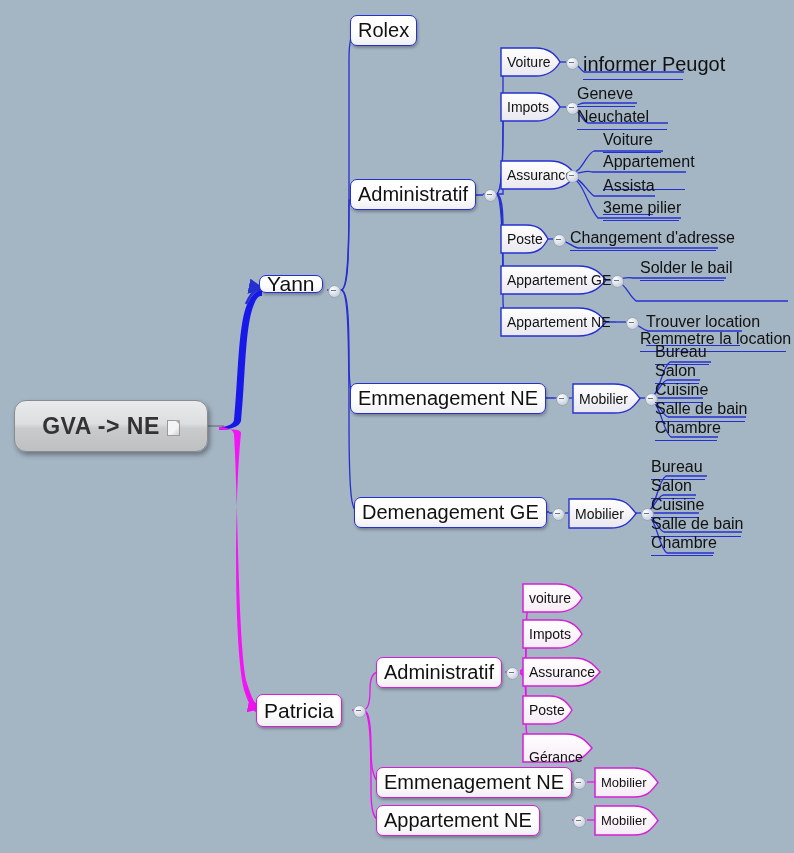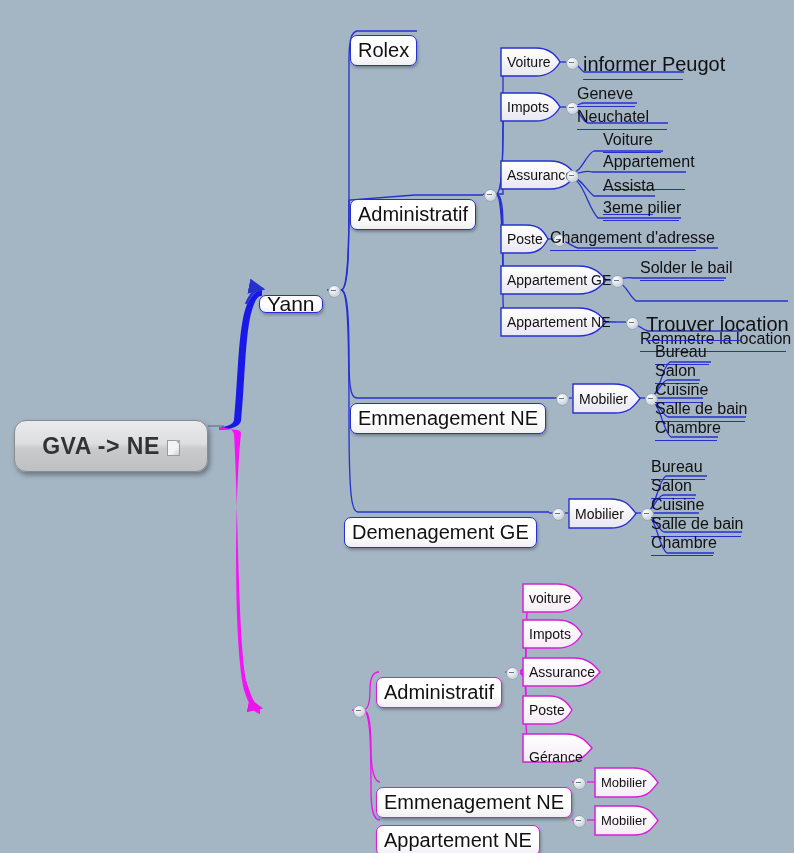--- a/index.html
+++ b/index.html
@@ -7,21 +7,21 @@
     width:794px;height:853px;
     background:#a4b5c4;
     font-family:"Liberation Sans", sans-serif;
     overflow:hidden;
     position:relative;
   }
   #canvas{position:absolute;left:0;top:0;width:794px;height:853px;}
   #edges{position:absolute;left:0;top:0;width:794px;height:853px;pointer-events:none;}
 
   
-  .node{position:absolute;white-space:nowrap;box-sizing:border-box;margin-top:20px;}
+  .node{position:absolute;white-space:nowrap;box-sizing:border-box;}
 
   
   .root{
     left:14px;top:400px;width:194px;height:52px;
     border:1px solid #888c90;border-radius:12px;
     background:linear-gradient(to bottom,#e9eaec 0%,#dcdee0 45%,#c9cbcd 55%,#bdbfc1 100%);
     box-shadow:2px 3px 5px rgba(0,0,0,.35);
     display:flex;align-items:center;justify-content:center;
     font-size:23px;font-weight:bold;color:#333;letter-spacing:.5px;
   }
@@ -200,37 +200,40 @@
   <div class="node root">
     <span>GVA -&gt; NE</span>
     <span class="note"></span>
   </div>
 
   <div class="node rect" style="left:259px;top:275px;height:18px;font-size:21px;">
     <span>Yann</span>
   </div>
   <div class="handle" style="left:328px;top:285px;"></div>
 
+  <div class="node rect mag" style="left:256px;top:694px;height:33px;font-size:21px;">
+    <span>Patricia</span>
+  </div>
   <div class="handle" style="left:353px;top:705px;"></div>
 
   <div class="node rect" style="left:350px;top:15px;height:31px;font-size:20px;">
     <span>Rolex</span>
   </div>
 
   <div class="node rect" style="left:350px;top:179px;height:31px;font-size:20px;">
     <span>Administratif</span>
   </div>
   <div class="handle" style="left:484px;top:189px;"></div>
 
   <div class="node rect" style="left:350px;top:383px;height:31px;font-size:20px;">
     <span>Emmenagement NE</span>
   </div>
   <div class="handle" style="left:556px;top:393px;"></div>
 
-  <div class="node rect" style="left:344px;top:497px;height:31px;font-size:20px;text-align:right;">
+  <div class="node rect" style="left:354px;top:497px;height:31px;font-size:20px;text-align:right;">
     <span>Demenagement GE</span>
   </div>
   <div class="handle" style="left:552px;top:508px;"></div>
 
   <div class="flag-wrap" style="left:500px;top:47px;">
     <svg class="flag-svg" width="62" height="30">
       <path d="M1,1 H36 C50,1 56,8 60,15 C56,22 50,29 36,29 H1 Z" fill="url(#g1)" stroke="#2630d0" stroke-width="1.4"></path>
       <defs>
           <linearGradient id="g1" x1="0" y1="0" x2="0" y2="1">
         <stop offset="0" stop-color="#fff"></stop>
@@ -301,26 +304,26 @@
   <div class="leaf" style="left:583px;top:53px;font-size:20px;border-bottom:1.3px solid #2630d0;padding-bottom:3px;width:100px;">informer Peugot</div>
 
   <div class="leaf" style="left:577px;top:85px;font-size:16px;border-bottom:1.3px solid #2630d0;padding-bottom:3px;width:58px;">Geneve</div>
   <div class="leaf" style="left:577px;top:108px;font-size:16px;border-bottom:1.3px solid #2630d0;padding-bottom:3px;width:90px;">Neuchatel</div>
 
   <div class="leaf" style="left:603px;top:131px;font-size:16px;border-bottom:1.3px solid #2630d0;padding-bottom:3px;width:58px;">Voiture</div>
   <div class="leaf" style="left:603px;top:153px;font-size:16px;border-bottom:1.3px solid #2630d0;padding-bottom:18px;width:82px;">Appartement</div>
   <div class="leaf" style="left:603px;top:177px;font-size:16px;border-bottom:1.3px solid #2630d0;padding-bottom:19px;width:50px;">Assista</div>
   <div class="leaf" style="left:603px;top:199px;font-size:16px;border-bottom:1.3px solid #2630d0;padding-bottom:3px;width:76px;">3eme pilier</div>
 
-  <div class="leaf" style="left:550px;top:229px;font-size:16px;border-bottom:1.3px solid #2630d0;padding-bottom:3px;width:146px;">Changement d'adresse</div>
+  <div class="leaf" style="left:570px;top:229px;font-size:16px;border-bottom:1.3px solid #2630d0;padding-bottom:3px;width:146px;">Changement d'adresse</div>
 
   <div class="leaf" style="left:640px;top:259px;font-size:16px;border-bottom:1.3px solid #2630d0;padding-bottom:3px;width:84px;">Solder le bail</div>
   <div class="leaf" style="left:640px;top:283px;font-size:16px;border-bottom:1.3px solid #2630d0;padding-bottom:3px;width:146px;margin-top:47px;">Remmetre la location</div>
 
-  <div class="leaf" style="left:646px;top:313px;font-size:20px;border-bottom:1.3px solid #2630d0;padding-bottom:4px;width:94px;">Trouver location</div>
+  <div class="leaf" style="left:646px;top:313px;font-size:16px;border-bottom:1.3px solid #2630d0;padding-bottom:14px;width:94px;">Trouver location</div>
 
   <div class="leaf" style="left:655px;top:343px;font-size:16px;border-bottom:1.3px solid #2630d0;padding-bottom:3px;width:54px;">Bureau</div>
   <div class="leaf" style="left:655px;top:362px;font-size:16px;border-bottom:1.3px solid #2630d0;padding-bottom:3px;width:44px;">Salon</div>
   <div class="leaf" style="left:655px;top:381px;font-size:16px;border-bottom:1.3px solid #2630d0;padding-bottom:3px;width:48px;">Cuisine</div>
   <div class="leaf" style="left:655px;top:400px;font-size:16px;border-bottom:1.3px solid #2630d0;padding-bottom:3px;width:90px;">Salle de bain</div>
   <div class="leaf" style="left:655px;top:419px;font-size:16px;border-bottom:1.3px solid #2630d0;padding-bottom:3px;width:62px;">Chambre</div>
 
   <div class="leaf" style="left:651px;top:458px;font-size:16px;border-bottom:1.3px solid #2630d0;padding-bottom:3px;width:54px;">Bureau</div>
   <div class="leaf" style="left:651px;top:477px;font-size:16px;border-bottom:1.3px solid #2630d0;padding-bottom:3px;width:44px;">Salon</div>
   <div class="leaf" style="left:651px;top:496px;font-size:16px;border-bottom:1.3px solid #2630d0;padding-bottom:3px;width:48px;">Cuisine</div>

